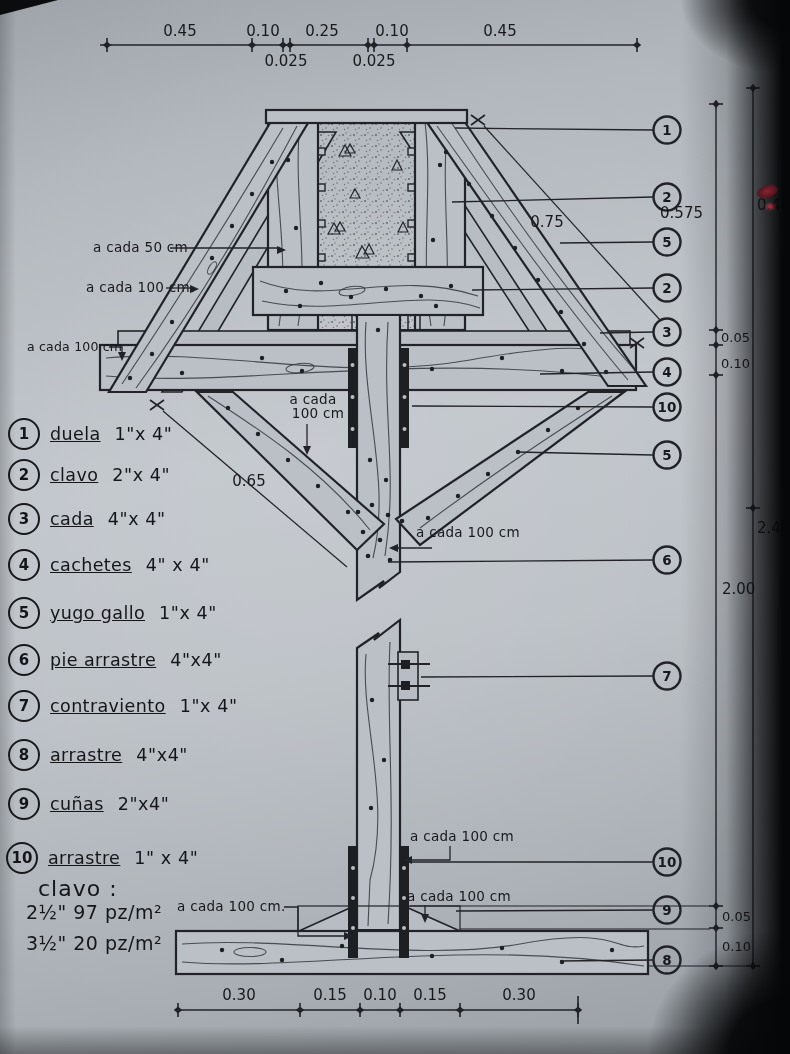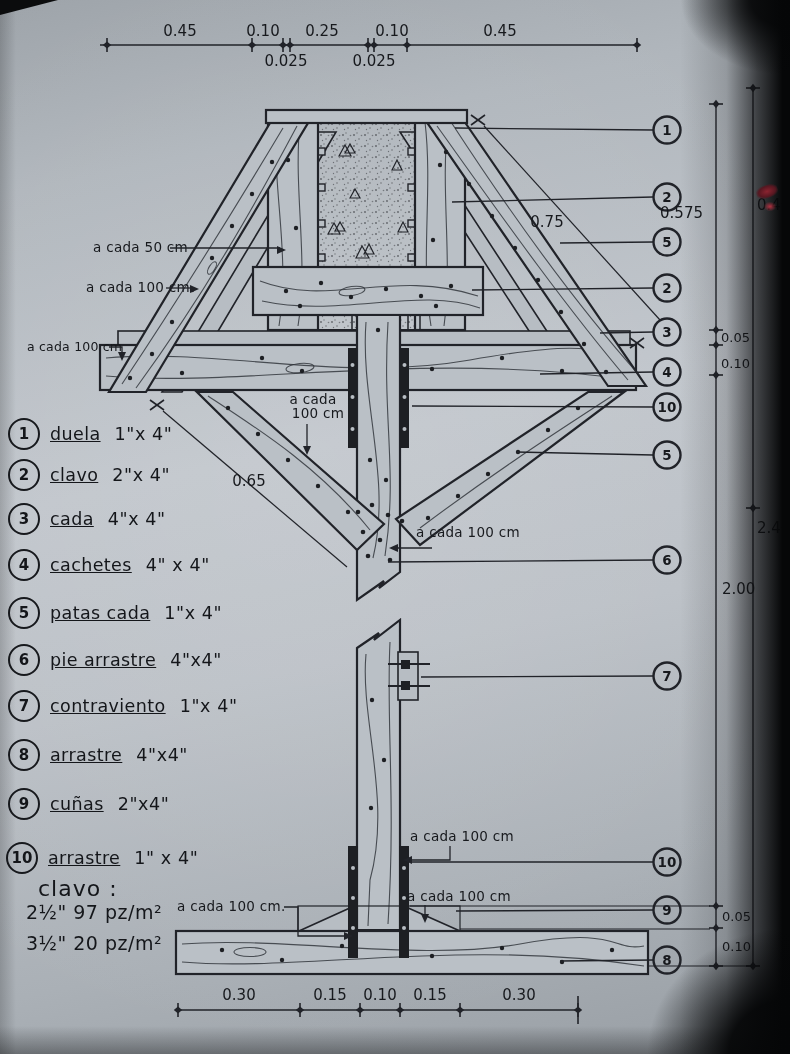--- a/index.html
+++ b/index.html
@@ -488,21 +488,21 @@
     <span class="lname">cada</span>
     <span class="lsize">4"x 4"</span>
   </div>
   <div class="legend-row" style="left:8px;top:549px;">
     <span class="lnum">4</span>
     <span class="lname">cachetes</span>
     <span class="lsize">4" x 4"</span>
   </div>
   <div class="legend-row" style="left:8px;top:597px;">
     <span class="lnum">5</span>
-    <span class="lname">patas cada</span>
+    <span class="lname">yugo gallo</span>
     <span class="lsize">1"x 4"</span>
   </div>
   <div class="legend-row" style="left:8px;top:644px;">
     <span class="lnum">6</span>
     <span class="lname">pie arrastre</span>
     <span class="lsize">4"x4"</span>
   </div>
   <div class="legend-row" style="left:8px;top:690px;">
     <span class="lnum">7</span>
     <span class="lname">contraviento</span>

